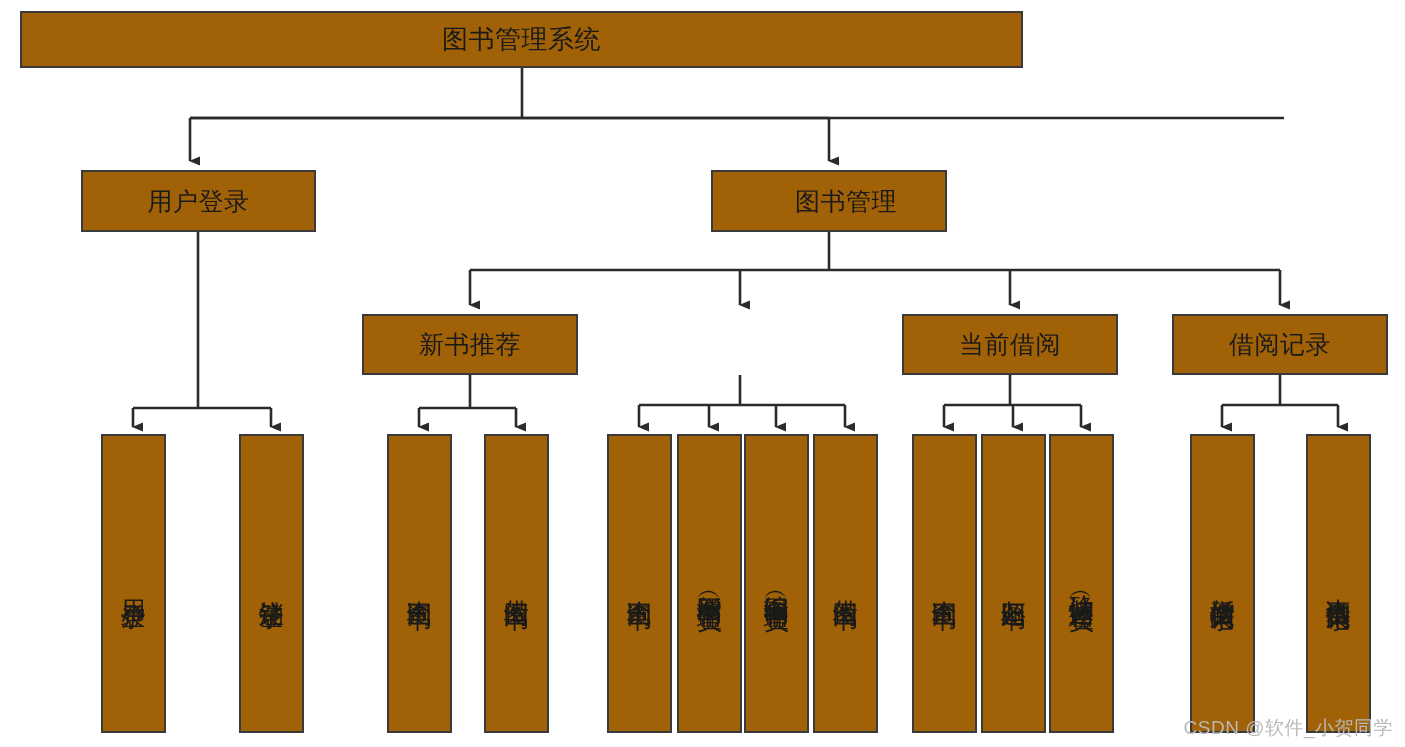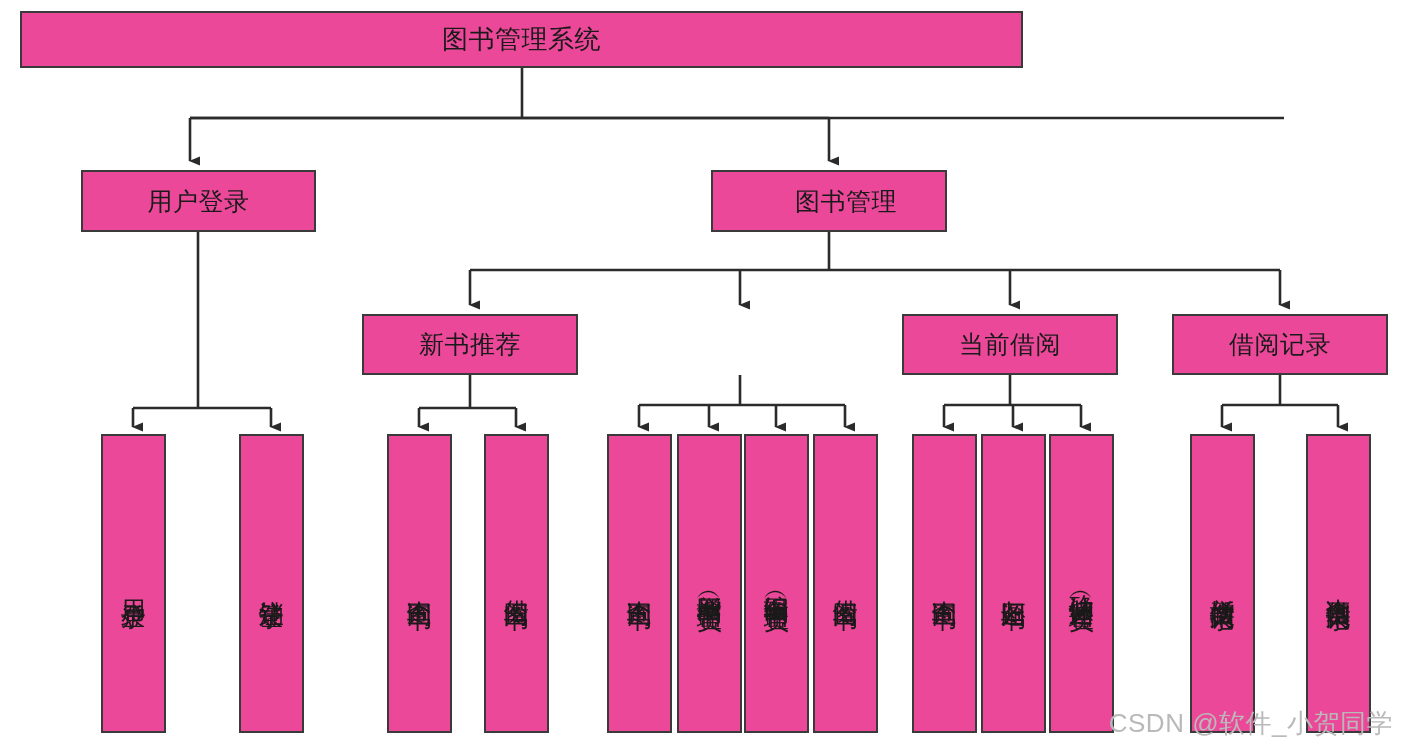--- a/index.html
+++ b/index.html
@@ -21,21 +21,21 @@
     position: absolute;
     left: 0;
     top: 0;
     width: 1405px;
     height: 747px;
     pointer-events: none;
   }
   .node {
     position: absolute;
     box-sizing: border-box;
-    background: #ec4899;
+    background: #a16207;
     border: 2.5px solid #3a3a3a;
     display: flex;
     align-items: center;
     justify-content: center;
     overflow: hidden;
   }
   .node .label {
     color: #1a1a1a;
     text-align: center;
     white-space: nowrap;
@@ -57,21 +57,21 @@
     white-space: nowrap;
   }
   .node.root .label {
     font-size: 26px;
   }
   #watermark {
     position: absolute;
     right: 12px;
     bottom: 6px;
     color: #b9b9b9;
-    font-size: 26px;
+    font-size: 19px;
     letter-spacing: 0.5px;
     white-space: nowrap;
   }
 </style>
 </head>
 <body>
 
 <div id="canvas">
 
   <svg class="edges" viewBox="0 0 1405 747">

